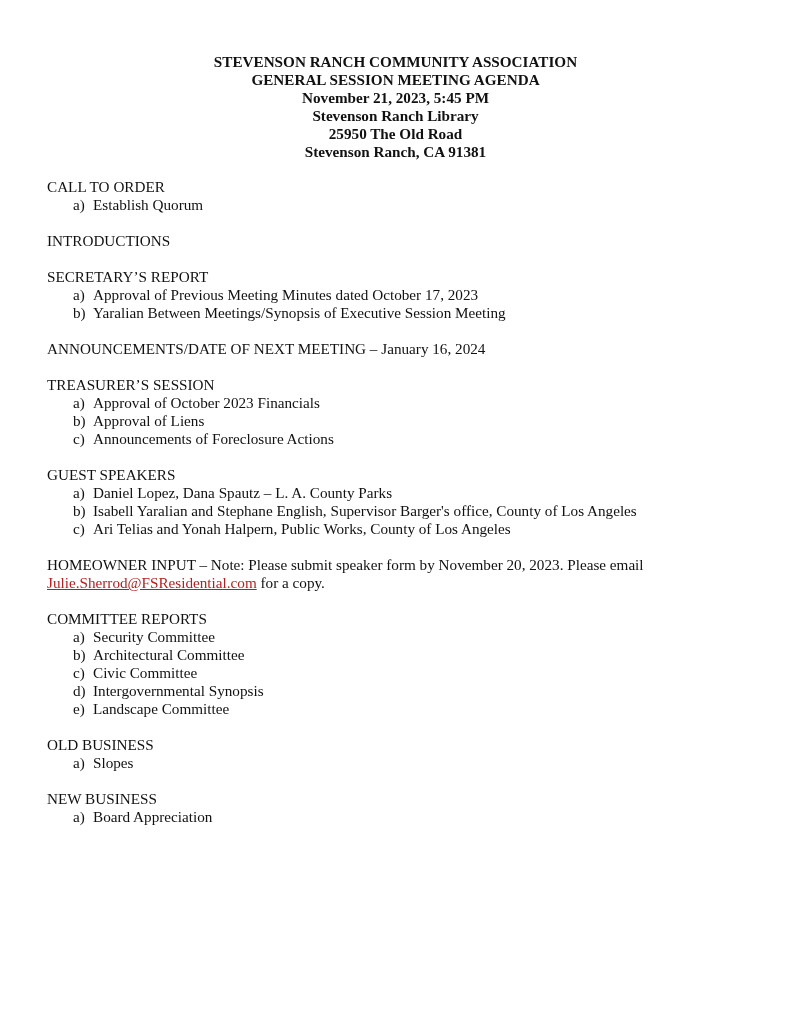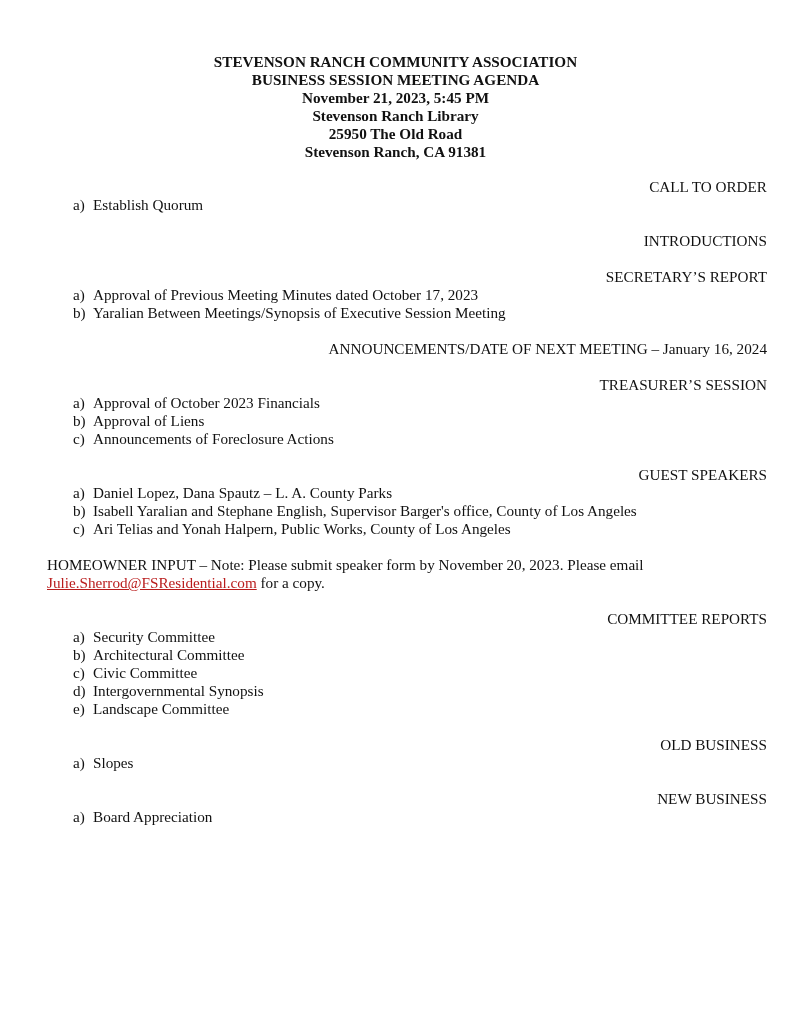--- a/index.html
+++ b/index.html
@@ -13,35 +13,35 @@
     .page { position: absolute; left: 0; top: 16px; width: 791px; height: 1024px; }
     .header {
       position: absolute; top: 37px; left: 0; width: 791px;
       text-align: center; font-weight: bold; font-size: 15.2px; line-height: 18px;
     }
     .header div { white-space: nowrap; }
     .body {
       position: absolute; top: 162px; left: 47px; width: 720px;
     }
     .section { margin-bottom: 18px; }
-    .section-title { white-space: nowrap; text-align: right; }
+    .section-title { white-space: nowrap; }
     .items { margin: 0; padding: 0; list-style: none; }
     .item { position: relative; padding-left: 46px; white-space: nowrap; }
     .item .marker { position: absolute; left: 26px; }
     .email { text-decoration: underline; color: #b91c1c; }
     .para { white-space: nowrap; }
   </style>
 </head>
 <body>
 
 <div class="page">
 
   <div class="header">
     <div>STEVENSON RANCH COMMUNITY ASSOCIATION</div>
-    <div>BUSINESS SESSION MEETING AGENDA</div>
+    <div>GENERAL SESSION MEETING AGENDA</div>
     <div>November 21, 2023, 5:45 PM</div>
     <div>Stevenson Ranch Library</div>
     <div>25950 The Old Road</div>
     <div>Stevenson Ranch, CA 91381</div>
   </div>
 
   <div class="body">
 
     <div class="section">
       <div class="section-title">CALL TO ORDER</div>

